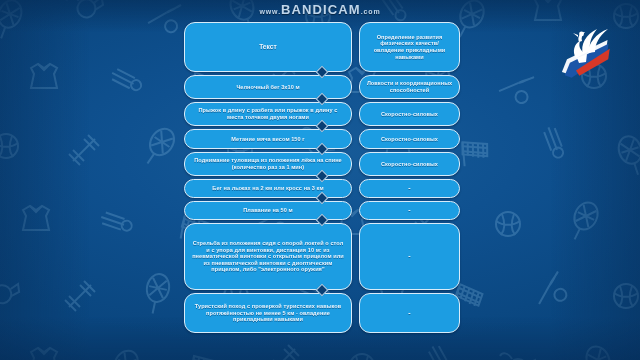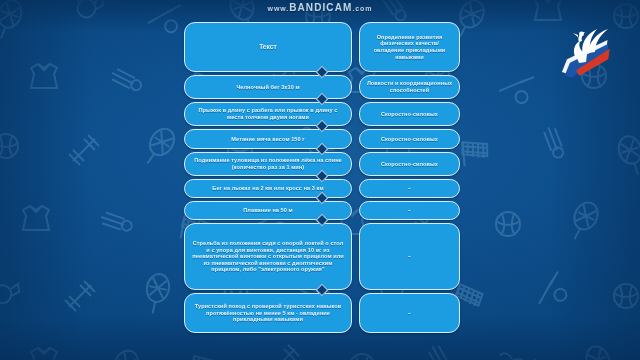--- a/index.html
+++ b/index.html
@@ -47,21 +47,21 @@
     font-size: 8px;
     letter-spacing: .9px;
     color: #cfe3f5;
     opacity: .92;
     font-weight: 700;
     text-shadow: 0 1px 1px rgba(0,0,0,.5);
     z-index: 40;
   }
   #watermark .wm-www,
   #watermark .wm-com { font-size: 7px; font-weight: 700; }
-  #watermark .wm-main { font-size: 10px; letter-spacing: 1.1px; text-align: center; }
+  #watermark .wm-main { font-size: 13px; letter-spacing: 1.1px; text-align: center; }
   
   #emblem {
     position: absolute;
     top: 22px;
     right: 22px;
     width: 68px;
     height: 62px;
     z-index: 30;
   }
   

